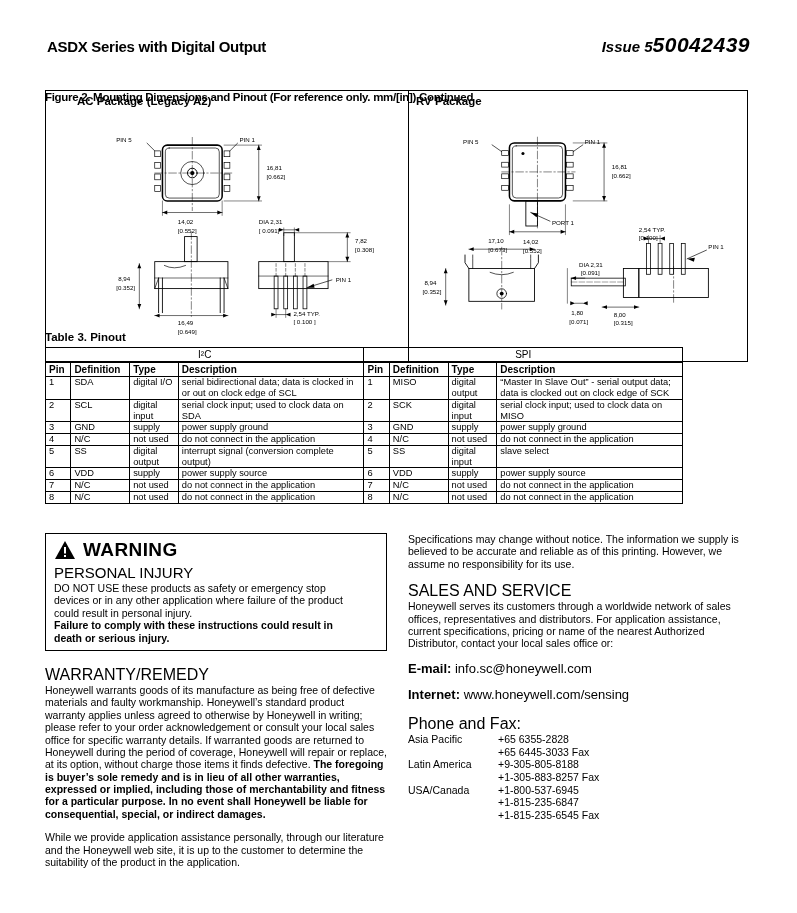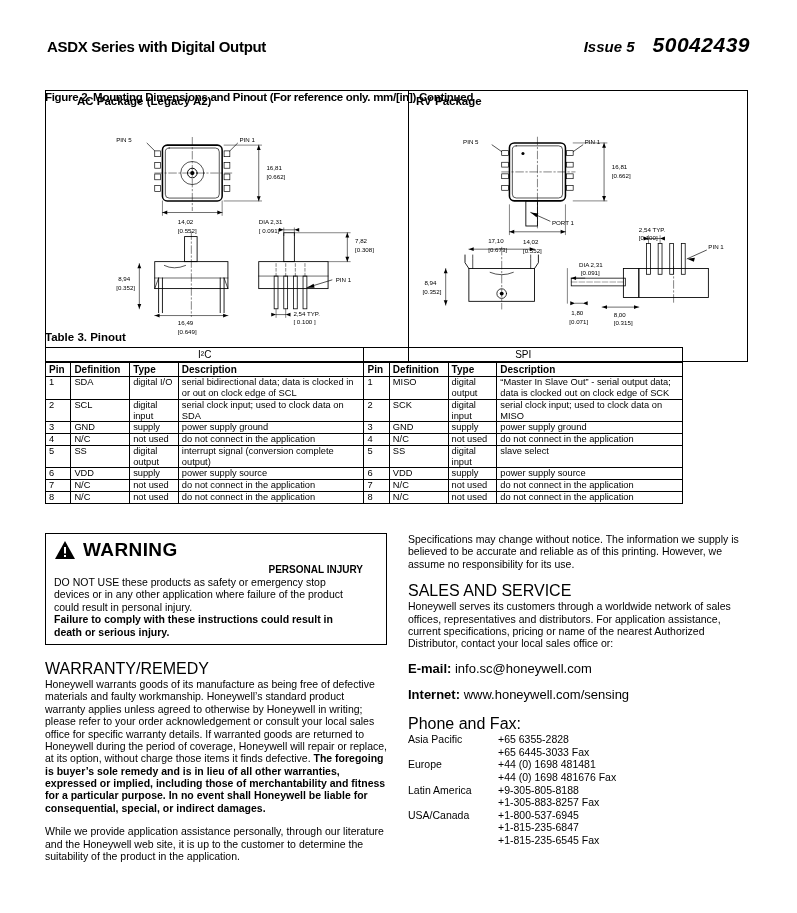--- a/index.html
+++ b/index.html
@@ -19,21 +19,21 @@
 
   
   .header {
     position: absolute; left: 47px; top: 33px; width: 703px;
     display: flex; align-items: baseline; justify-content: space-between;
   }
   .doc-title {
     font-size: 15px; font-weight: bold; letter-spacing: -0.3px;
     white-space: nowrap;
   }
-  .header-right { display: flex; align-items: baseline; gap: 18px; }
+  .header-right { display: flex; align-items: baseline; }
   .issue { font-size: 15px; font-style: italic; font-weight: bold; }
   .docnum { font-size: 21px; font-style: italic; font-weight: bold; letter-spacing: 0.5px; }
 
   
   .fig-caption {
     position: absolute; left: 45px; top: 91px; width: 705px;
     font-size: 11.5px; font-weight: bold; letter-spacing: -0.3px;
     white-space: nowrap;
   }
 
@@ -91,21 +91,21 @@
   .warning-box {
     border: 1.2px solid #000;
     padding: 5px 23px 6px 8px;
     margin-bottom: 14px;
   }
   .warning-head {
     display: flex; align-items: center; gap: 7px; margin-bottom: 3px;
   }
   .warn-tri { display: block; }
   .warning-word { font-size: 19px; font-weight: bold; letter-spacing: 0.4px; }
-  .warn-sub { font-size: 10px; font-weight: bold; line-height: 1.2; text-align: right; }
+  .warn-sub { font-size: 15px; font-weight: normal; line-height: 1.2; }
   .warn-body { font-size: 10.5px; line-height: 1.18; }
   .warn-bold { font-size: 10.5px; font-weight: bold; line-height: 1.18; }
 
   .sec-head { font-size: 16px; font-weight: normal; line-height: 1.2; }
   .para { font-size: 10.5px; line-height: 1.18; }
   .para b { font-weight: bold; }
   .spacer { height: 11px; }
 
   .kv { font-size: 13px; line-height: 1.2; }
   .kv b { font-weight: bold; }
@@ -513,27 +513,20 @@
     <table class="phone-table">
       <tbody>
         <tr>
           <td class="phone-region">Asia Pacific</td>
           <td class="phone-nums">
             <div>+65 6355-2828</div>
             <div>+65 6445-3033 Fax</div>
           </td>
         </tr>
         <tr>
-          <td class="phone-region">Europe</td>
-          <td class="phone-nums">
-            <div>+44 (0) 1698 481481</div>
-            <div>+44 (0) 1698 481676 Fax</div>
-          </td>
-        </tr>
-        <tr>
           <td class="phone-region">Latin America</td>
           <td class="phone-nums">
             <div>+9-305-805-8188</div>
             <div>+1-305-883-8257 Fax</div>
           </td>
         </tr>
         <tr>
           <td class="phone-region">USA/Canada</td>
           <td class="phone-nums">
             <div>+1-800-537-6945</div>

